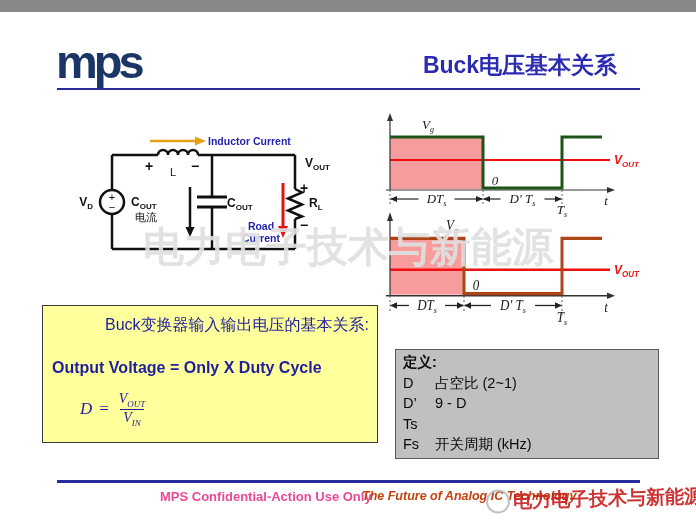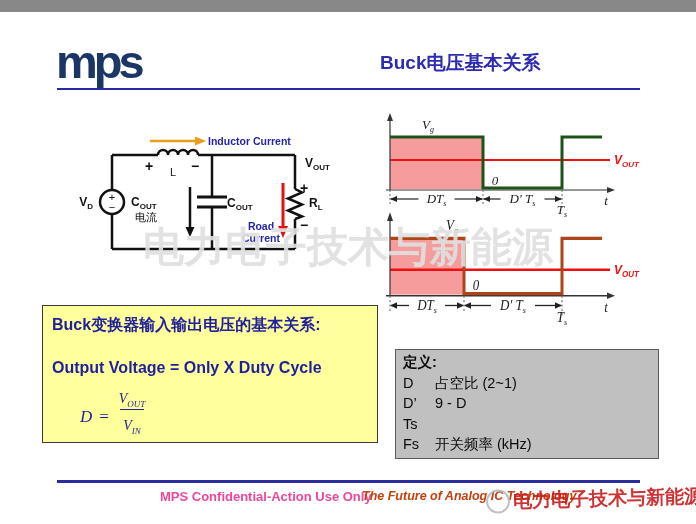--- a/index.html
+++ b/index.html
@@ -4,45 +4,45 @@
 <style>
   html,body{margin:0;padding:0;background:#888;}
   .slide{position:relative;width:696px;height:524px;background:#ffffff;overflow:hidden;
          font-family:"Liberation Sans",sans-serif;margin:12px auto;}
   .abs{position:absolute;}
 
   
   .logo{left:56px;top:28px;width:132px;height:44px;color:#1b3666;
         font-weight:bold;font-size:47px;line-height:44px;letter-spacing:-4px;
         font-family:"Liberation Sans",sans-serif;}
-  .title{left:380px;top:38px;width:280px;text-align:left;color:#2b2bb2;
-         font-size:19px;font-weight:600;}
+  .title{left:380px;top:38px;width:280px;text-align:center;color:#2b2bb2;
+         font-size:23px;font-weight:600;}
   .hrule{left:57px;top:76px;width:583px;height:2px;background:#2b2ba0;}
 
   
   svg{overflow:visible;}
   .clbl{font:bold 12px "Liberation Sans",sans-serif;fill:#111;}
   .cplain{font:11px "Liberation Sans",sans-serif;fill:#111;}
   .csign{font:bold 14px "Liberation Sans",sans-serif;fill:#111;}
   .cnav{font:bold 10.5px "Liberation Sans",sans-serif;fill:#2525aa;}
   .sub{font-size:8px;}
   .wlbl{font:italic 13px "Liberation Serif",serif;fill:#1b1b1b;}
   .voutlbl{font:bold italic 12px "Liberation Sans",sans-serif;}
 
   
   .relation-box{left:42px;top:293px;width:336px;height:138px;background:#ffff9c;
                 border:1.5px solid #3a3a3a;color:#1f1f9e;box-sizing:border-box;
                 padding:9px 8px 0 9px;}
-  .relation-box .l1{font-size:16px;font-weight:bold;}
+  .relation-box .l1{font-size:16px;font-weight:normal;text-align:right;}
   .relation-box .l2{font-size:16px;font-weight:bold;margin-top:23px;}
   .formula{margin:14px 0 0 28px;display:inline-flex;align-items:center;
            font-family:"Liberation Serif",serif;font-style:italic;font-size:17px;}
   .formula .eq{margin:0 6px;}
   .frac{display:inline-flex;flex-direction:column;align-items:center;font-size:14px;}
-  .frac .den{border-top:1.5px solid #1f1f9e;padding:8px 3px;}
+  .frac .den{border-top:1.5px solid #1f1f9e;padding:0 3px;}
   .frac .num{padding:0 3px;}
   .formula sub,.frac sub{font-size:9px;}
 
   
   .def-box{left:395px;top:337px;width:264px;height:110px;background:#c0c0c0;
            border:1.5px solid #595959;box-sizing:border-box;color:#0b0b0b;
            padding:2px 0 0 7px;font-size:14.5px;line-height:20.5px;}
   .def-box .dtitle{font-weight:bold;}
   .def-row{display:flex;}
   .def-term{width:32px;flex:none;}
@@ -186,21 +186,21 @@
     </div>
     <div class="def-row">
       <span class="def-term">D’</span>
       <span>9 - D</span>
     </div>
     <div class="def-row">
       <span class="def-term">Ts</span>
     </div>
     <div class="def-row">
       <span class="def-term">Fs</span>
-      <span>开关频率 (kHz)</span>
+      <span>开关周期 (kHz)</span>
     </div>
   </div>
 
   <div class="abs wm wm1">电力电子技术与新能源</div>
 
   <div class="abs frule"></div>
   <div class="abs confidential">MPS Confidential-Action Use Only</div>
   <div class="abs tagline">The Future of Analog IC Technology</div>
   <div class="abs stamp">
     <span class="stamp-circle"></span>

